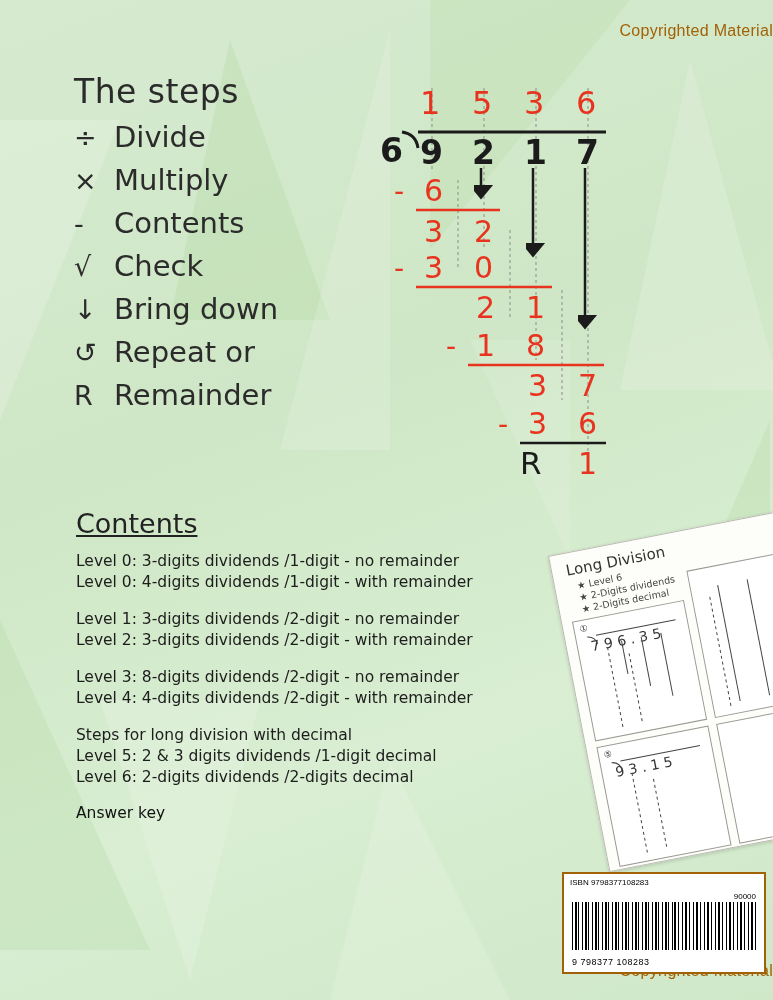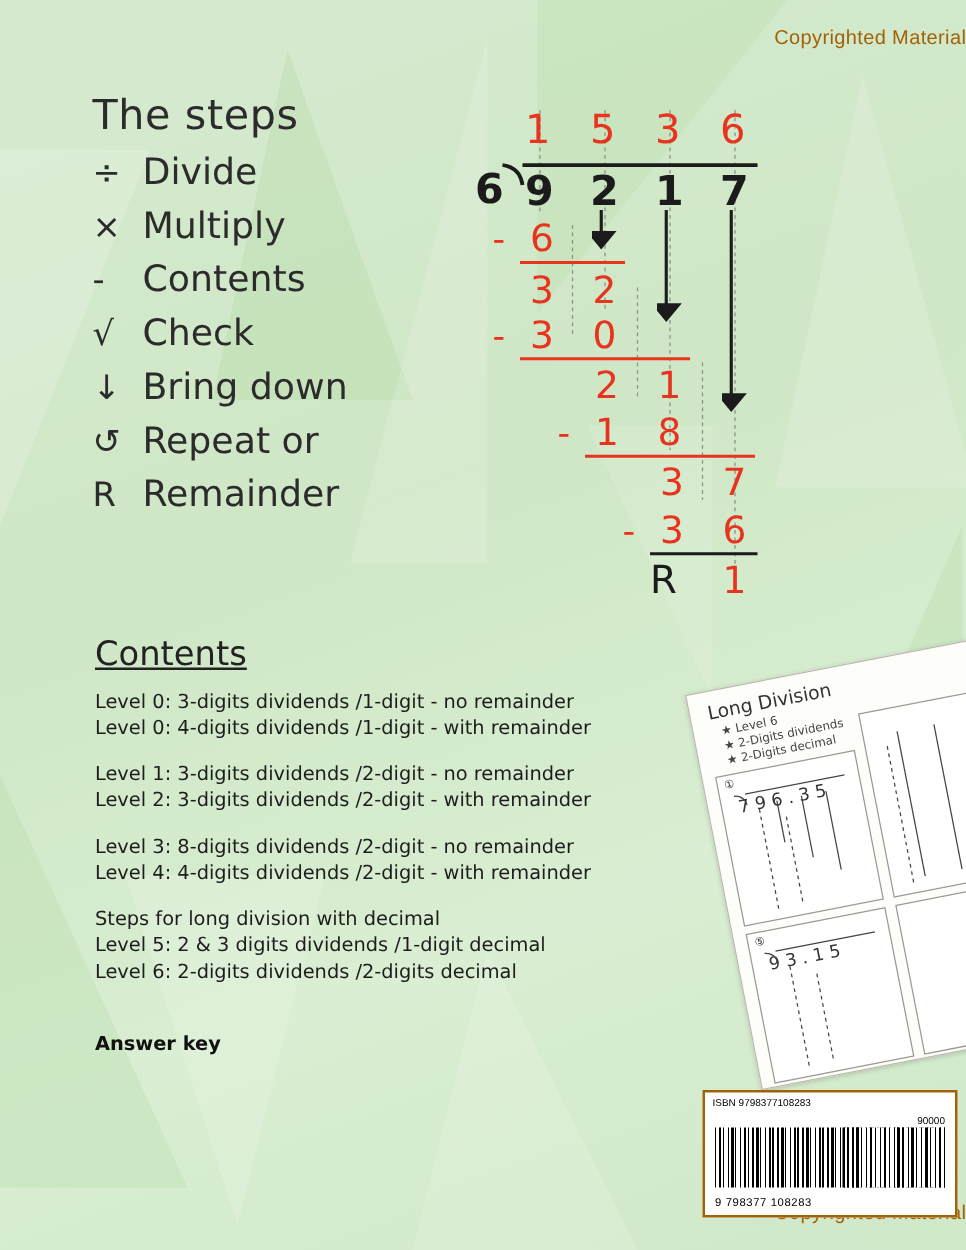--- a/index.html
+++ b/index.html
@@ -101,23 +101,23 @@
   }
   .contents-line {
     font-size: 15.5px;
     color: #1d1d1d;
     line-height: 21px;
     font-family: "DejaVu Sans", sans-serif;
     white-space: nowrap;
   }
   .contents-gap { height: 16px; }
   .answer-key {
-    margin-top: 38px;
+    margin-top: 16px;
     font-size: 15.5px;
-    font-weight: bold;
+    font-weight: normal;
     color: #111;
     font-family: "DejaVu Sans", sans-serif;
   }
 
   
   .thumb {
     position: absolute;
     left: 548px;
     top: 556px;
     width: 250px;

